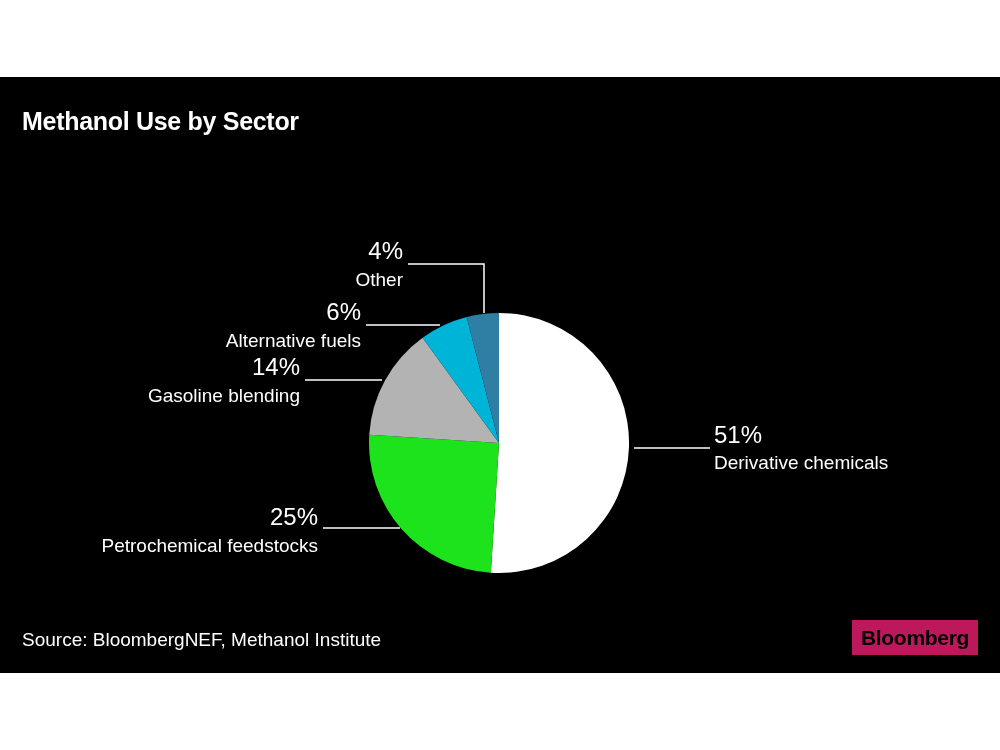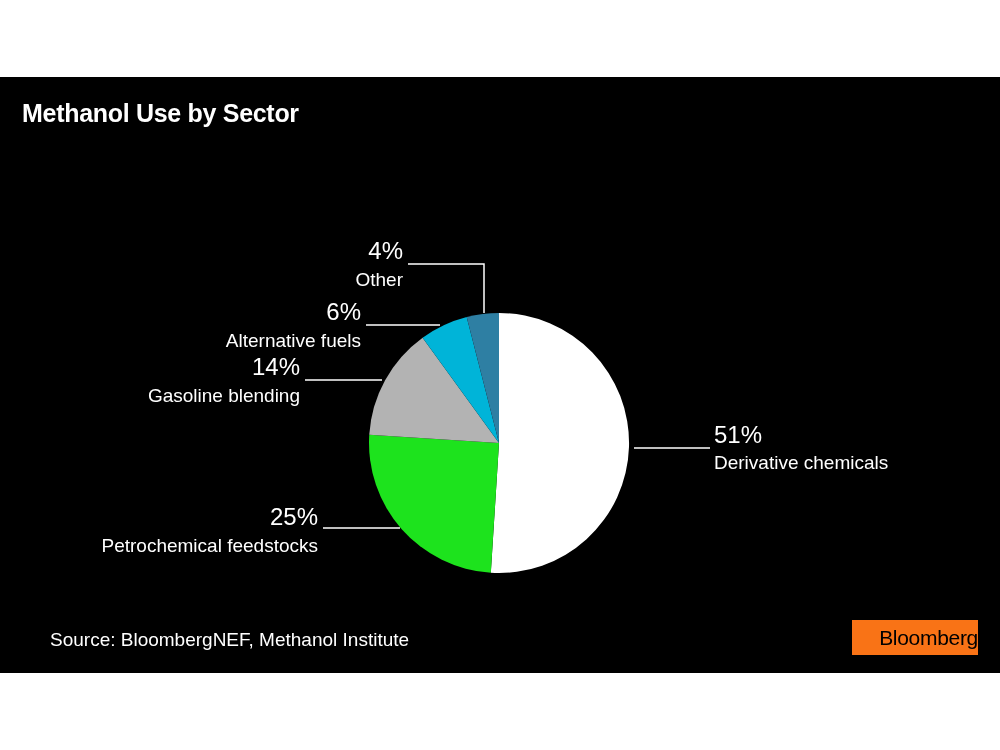--- a/index.html
+++ b/index.html
@@ -1,22 +1,22 @@
 <!DOCTYPE html>
 <html><head>
 <meta charset="utf-8">
 <style>
   html, body { margin: 0; padding: 0; background: #ffffff; }
   body { width: 1000px; height: 750px; position: relative; overflow: hidden; font-family: "Liberation Sans", sans-serif; }
   .panel { position: absolute; left: 0; top: 77px; width: 1000px; height: 596px; background: #000000; color: #ffffff; }
-  .title { position: absolute; left: 22px; top: 22px; font-size: 25px; font-weight: bold; letter-spacing: -0.3px; }
+  .title { position: absolute; left: 22px; top: 30px; font-size: 25px; font-weight: bold; letter-spacing: -0.3px; }
   .subtitle { position: absolute; left: 22px; top: 66px; width: 960px; font-size: 23px; line-height: 31px; letter-spacing: -0.2px; }
   .chart { position: absolute; left: 0; top: 0; width: 1000px; height: 596px; }
-  .source { position: absolute; left: 22px; top: 552px; font-size: 19px; margin-left: 28px; }
-  .logo { position: absolute; left: 852px; top: 543px; width: 126px; height: 35px; background: #f97316; color: #000; font-weight: normal; font-size: 21px; line-height: 35px; text-align: right; letter-spacing: -0.3px; }
+  .source { position: absolute; left: 22px; top: 552px; font-size: 19px; }
+  .logo { position: absolute; left: 852px; top: 543px; width: 126px; height: 35px; background: #be185d; color: #000; font-weight: bold; font-size: 21px; line-height: 35px; text-align: center; letter-spacing: -0.3px; }
   svg text { font-family: "Liberation Sans", sans-serif; fill: #ffffff; }
 </style>
 </head>
 <body>
 
 <div class="panel">
   <div class="title">Methanol Use by Sector</div>
 
   <svg class="chart" viewBox="0 0 1000 596" width="1000" height="596">
 

